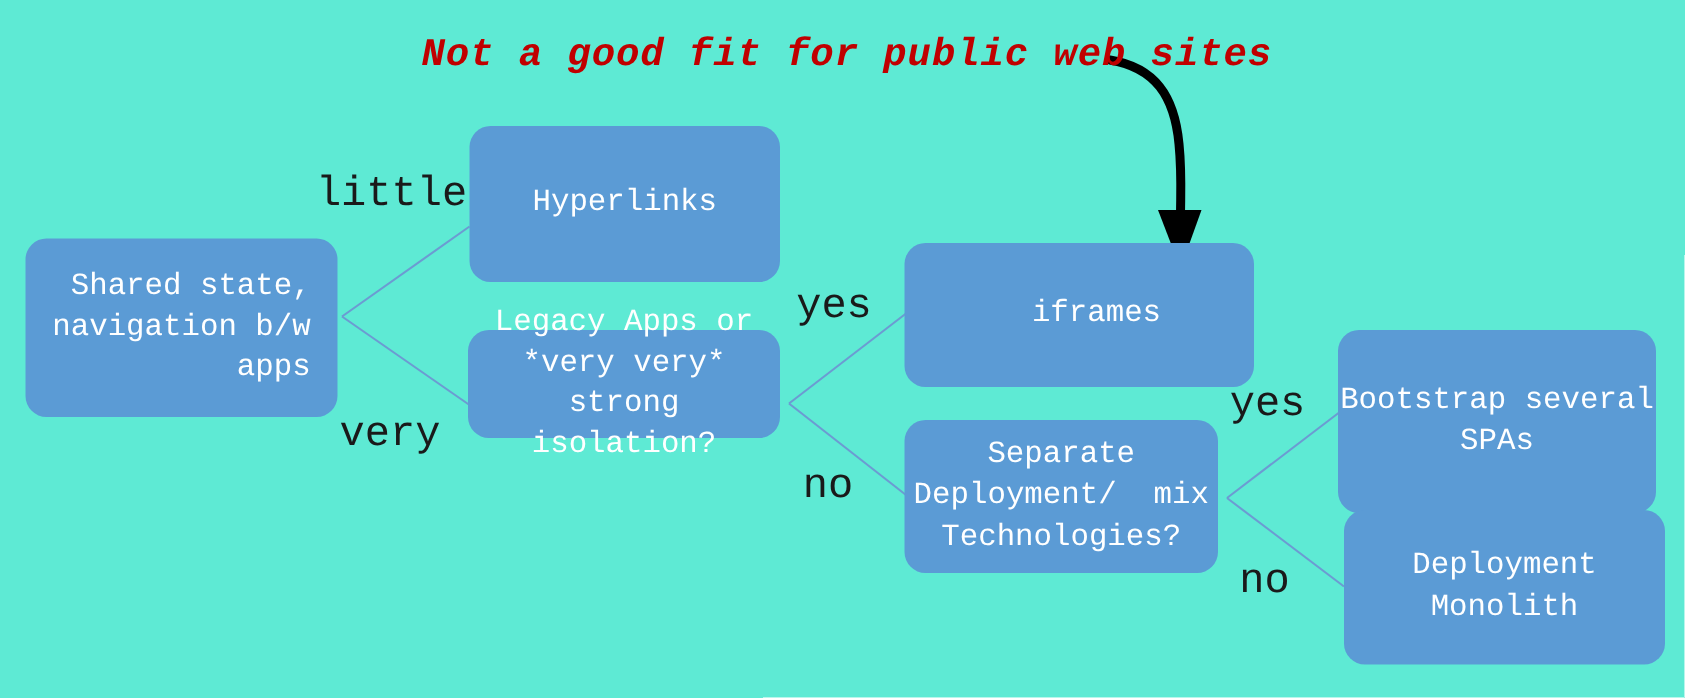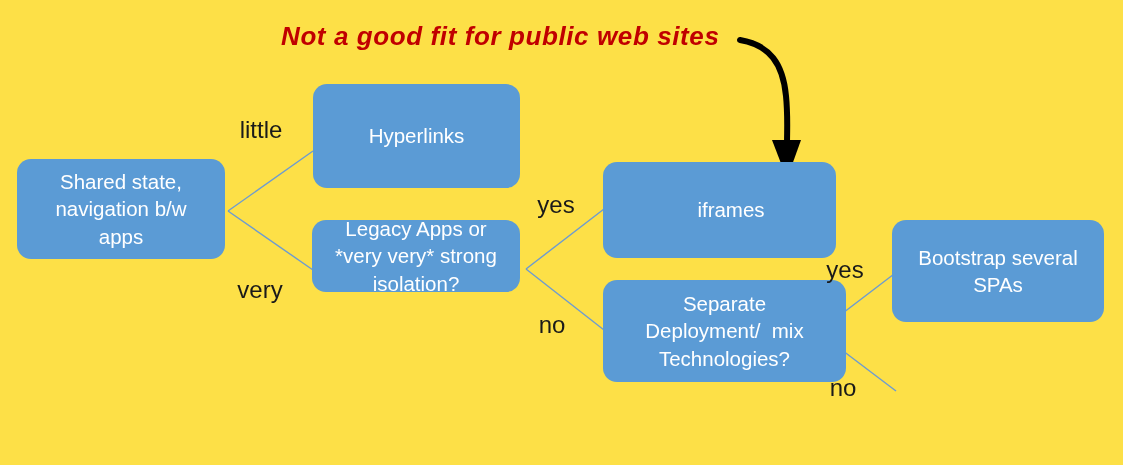--- a/index.html
+++ b/index.html
@@ -1,43 +1,43 @@
 <!DOCTYPE html>
 <html><head>
 <meta charset="utf-8">
 <style>
   html,body{margin:0;padding:0;background:#ffffff;}
   .canvas{
-    position:relative;width:1123px;height:465px;background:#fde047;overflow:hidden;
-    font-family:Liberation Sans, sans-serif;
+    position:relative;width:1123px;height:465px;background:#5eead4;overflow:hidden;
+    font-family:Liberation Mono, monospace;
     --node-fill:#5b9bd5;--node-text:#ffffff;--connector:#6c9bd2;--label:#1a1a1a;--annotation:#c00000;--arrow:#000000;
   }
   .edges-svg{position:absolute;left:0;top:0;width:1123px;height:465px;}
   .node{
     position:absolute;background:var(--node-fill);border-radius:14px;
     color:var(--node-text);display:flex;align-items:center;justify-content:center;
     text-align:center;font-size:20.5px;line-height:1.32;
   }
   .node .lbl{white-space:pre-wrap;}
   .edge-label{
     position:absolute;transform:translate(-50%,-50%);
-    color:var(--label);font-size:24px;white-space:nowrap;
+    color:var(--label);font-size:28px;white-space:nowrap;
   }
   .annotation{
     position:absolute;left:281px;top:21px;width:450px;
     color:var(--annotation);font-size:26px;font-style:italic;font-weight:600;
     letter-spacing:0.6px;white-space:nowrap;
   }
   
-  .n-shared    {left:17px;  top:159px; width:208px; height:100px;}
+  .n-shared    {left:17px;  top:159px; width:208px; height:119px;text-align:right;}
   .n-hyperlinks{left:313px; top:84px; width:207px; height:104px;}
   .n-legacy    {left:312px; top:220px; width:208px; height:72px;}
   .n-iframes   {left:603px; top:162px; width:210px; height:96px;padding-left:23px;}
-  .n-separate  {left:603px; top:280px; width:243px; height:102px;}
-  .n-bootstrap {left:892px; top:220px; width:212px; height:102px;}
+  .n-separate  {left:603px; top:280px; width:209px; height:102px;}
+  .n-bootstrap {left:892px; top:220px; width:212px; height:122px;}
   .n-monolith  {left:896px; top:340px; width:214px; height:103px;}
   .l-little{left:261px;top:130px;}
   .l-much  {left:260px;top:290px;}
   .l-yes1  {left:556px;top:205px;}
   .l-no1   {left:552px;top:325px;}
   .l-yes2  {left:845px;top:270px;}
   .l-no2   {left:843px;top:388px;}
 </style>
 </head>
 <body>
@@ -85,20 +85,24 @@
     <span class="lbl">Separate
 Deployment/  mix
 Technologies?</span>
   </div>
 
   <div class="node n-bootstrap">
     <span class="lbl">Bootstrap several
 SPAs</span>
   </div>
 
+  <div class="node n-monolith">
+    <span class="lbl">Deployment
+Monolith</span>
+  </div>
 
   <span class="edge-label l-little">little</span>
   <span class="edge-label l-much">very</span>
   <span class="edge-label l-yes1">yes</span>
   <span class="edge-label l-no1">no</span>
   <span class="edge-label l-yes2">yes</span>
   <span class="edge-label l-no2">no</span>
 
 </div>
 

